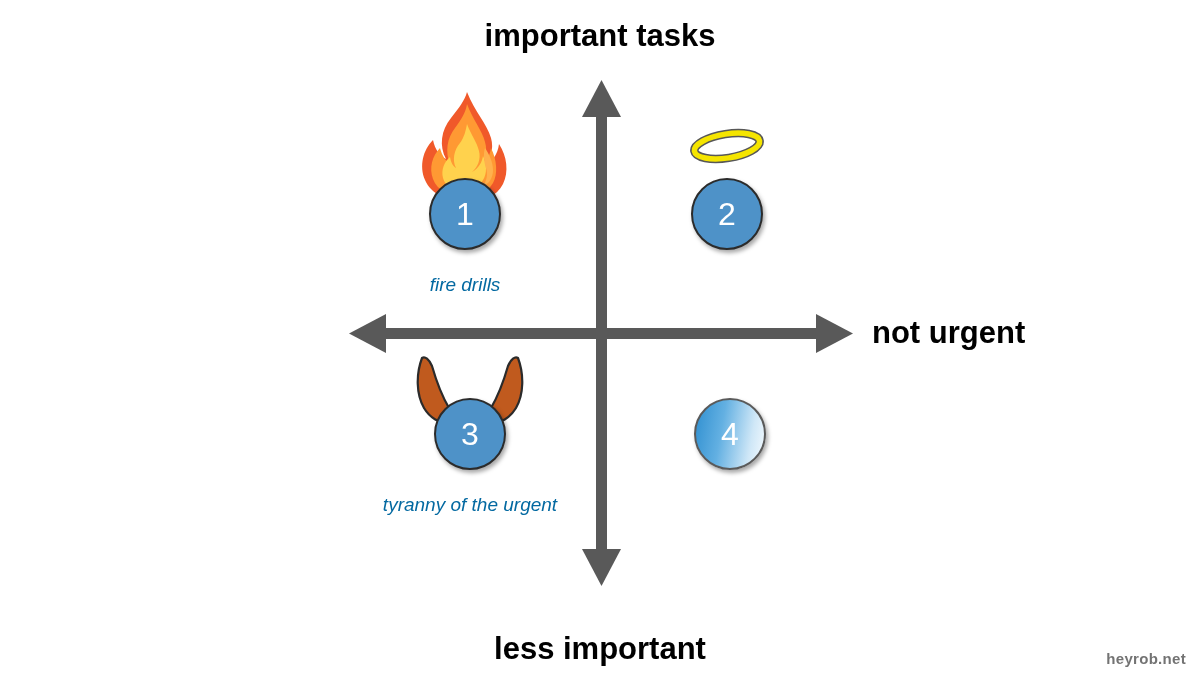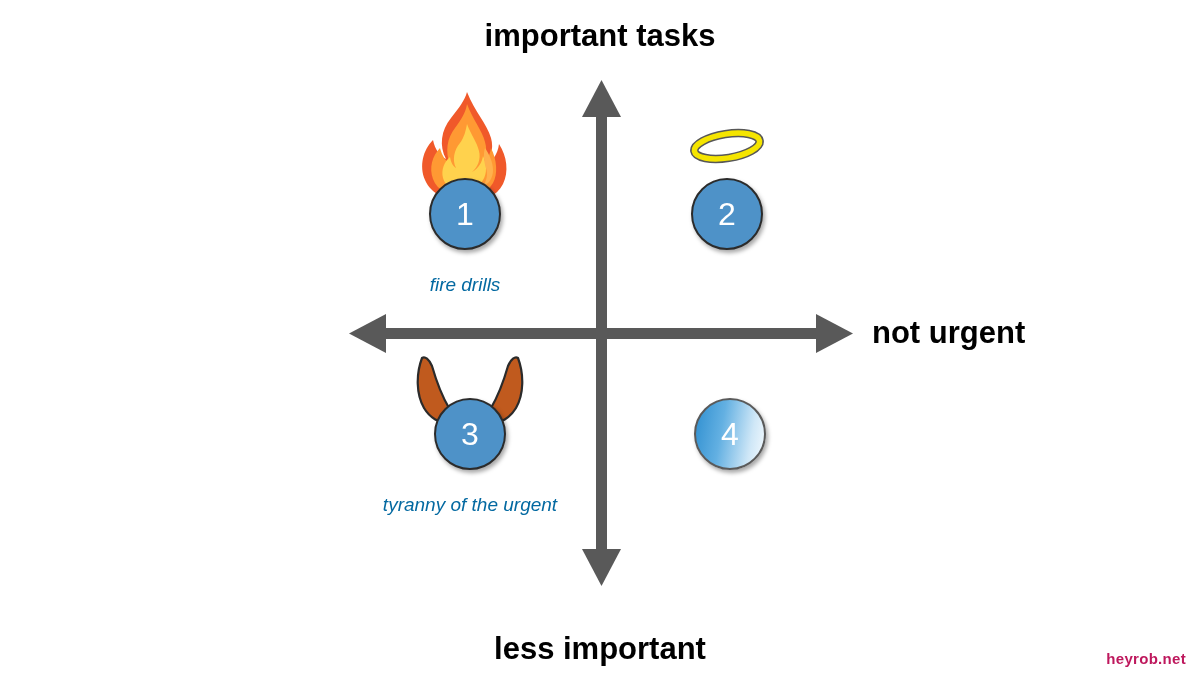--- a/index.html
+++ b/index.html
@@ -112,21 +112,21 @@
   #quad-3 { left: 355px; top: 340px; }
   #quad-4 { left: 615px; top: 340px; }
 
   #watermark {
     position: absolute;
     right: 14px;
     bottom: 8px;
     font-family: "Liberation Sans", sans-serif;
     font-size: 15px;
     font-weight: 700;
-    color: #be185d;
+    color: #737373;
     letter-spacing: 0.3px;
   }
 </style>
 </head>
 <body>
 
 <div id="canvas">
 
   <div class="axis-label" id="label-top">important tasks</div>
 

